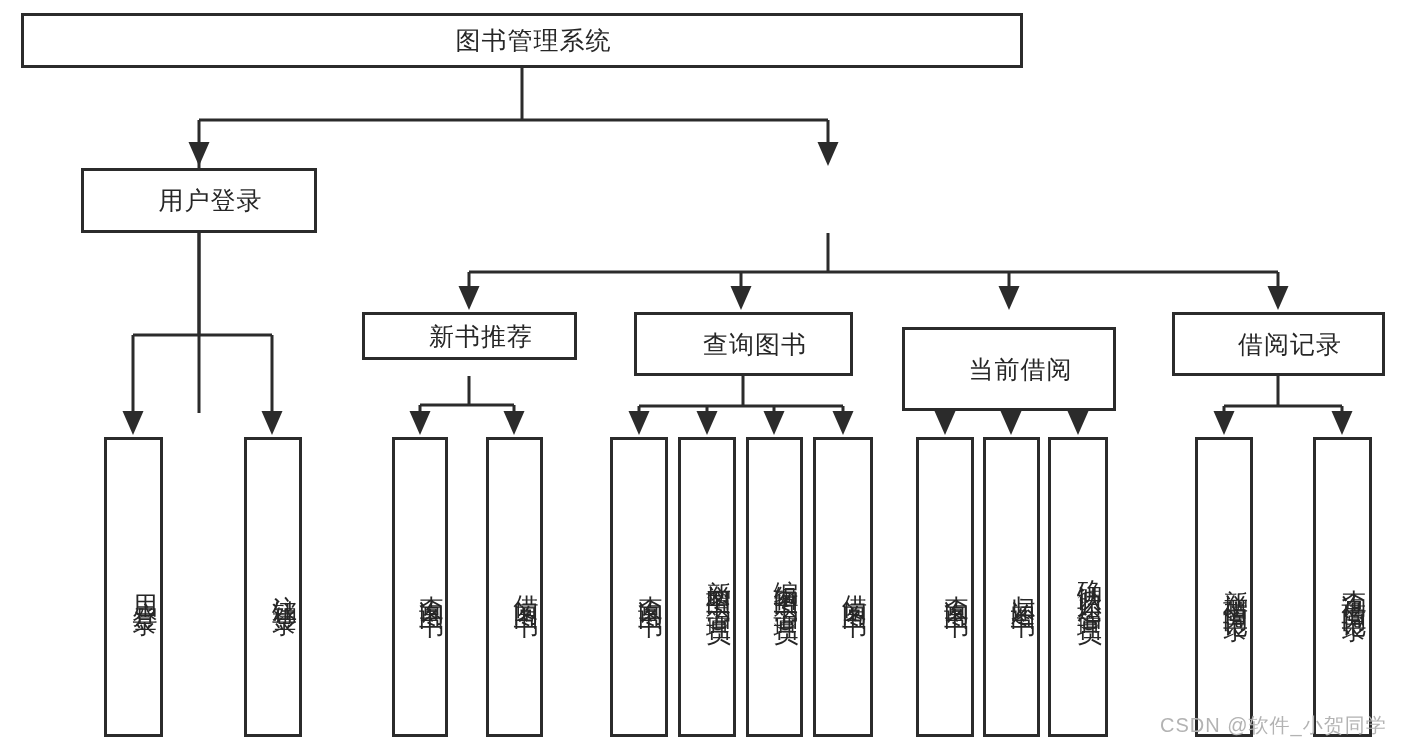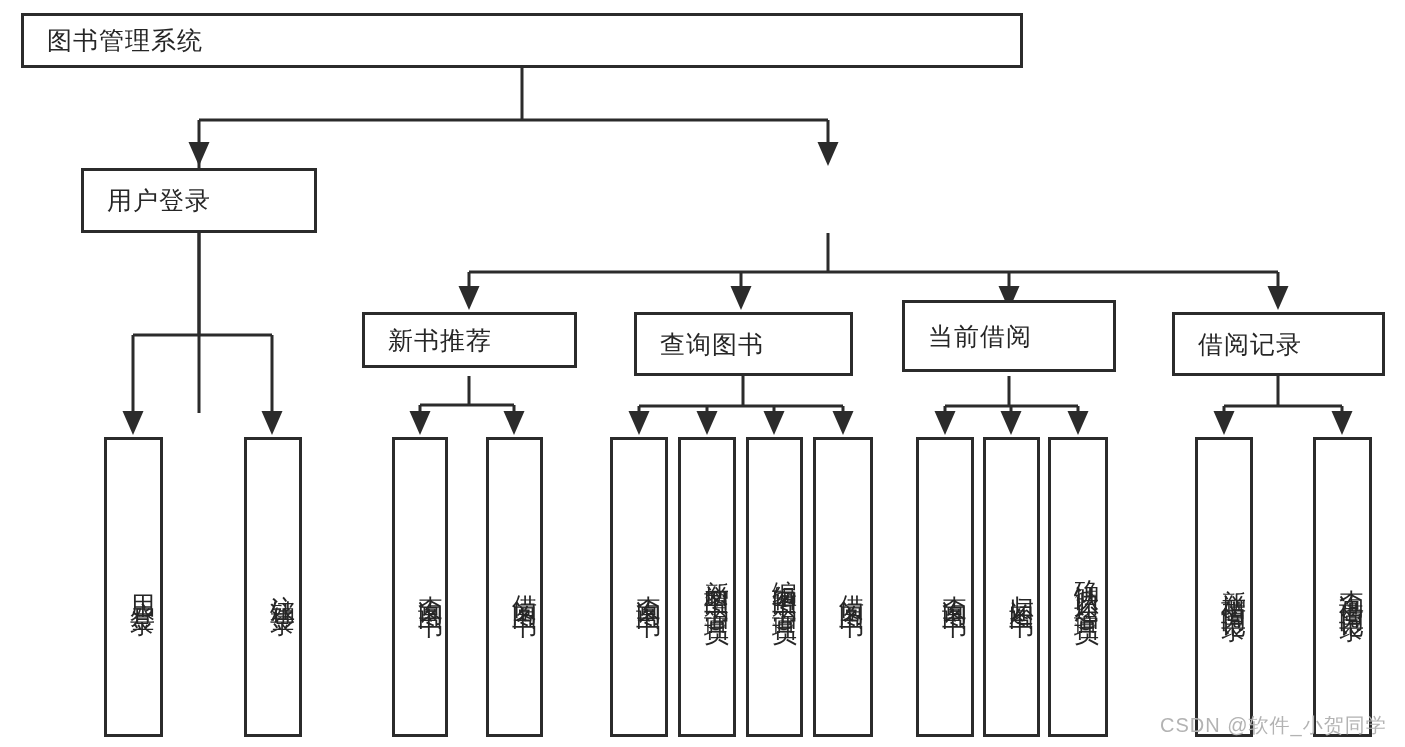--- a/index.html
+++ b/index.html
@@ -17,21 +17,21 @@
     overflow:hidden;
   }
   svg.wires{position:absolute;left:0;top:0;z-index:0;}
   .conn{stroke:var(--line,#2b2b2b);stroke-width:3;fill:none;}
   .arrow{fill:var(--line,#2b2b2b);stroke:none;}
   .box{
     position:absolute;
     box-sizing:border-box;
     background:var(--box-background,#fff);
     border:3px solid var(--line,#2b2b2b);
-    display:flex;align-items:center;justify-content:flex-start;
+    display:flex;align-items:center;justify-content:center;
     color:var(--text,#262626);
     z-index:1;
     padding-left:23px;
   }
   .hlabel{font-size:25px;letter-spacing:1px;white-space:nowrap;}
   .leaf span{
     writing-mode:vertical-rl;
     text-orientation:mixed;
     font-size:25px;
     letter-spacing:6px;
@@ -91,27 +91,27 @@
   </svg>
 
   <div class="box" style="left:21px;top:13px;width:1002px;height:55px;">
     <span class="hlabel">图书管理系统</span>
   </div>
 
   <div class="box" style="left:81px;top:168px;width:236px;height:65px;">
     <span class="hlabel">用户登录</span>
   </div>
 
-  <div class="box" style="left:362px;top:312px;width:215px;height:56px;">
+  <div class="box" style="left:362px;top:312px;width:215px;height:48px;">
     <span class="hlabel">新书推荐</span>
   </div>
   <div class="box" style="left:634px;top:312px;width:219px;height:64px;">
     <span class="hlabel">查询图书</span>
   </div>
-  <div class="box" style="left:902px;top:300px;width:214px;height:72px;">
+  <div class="box" style="left:902px;top:327px;width:214px;height:84px;">
     <span class="hlabel">当前借阅</span>
   </div>
   <div class="box" style="left:1172px;top:312px;width:213px;height:64px;">
     <span class="hlabel">借阅记录</span>
   </div>
 
   <div class="box leaf" style="left:104px;top:437px;width:59px;height:300px;">
     <span>用户登录</span>
   </div>
   <div class="box leaf" style="left:244px;top:437px;width:58px;height:300px;">

